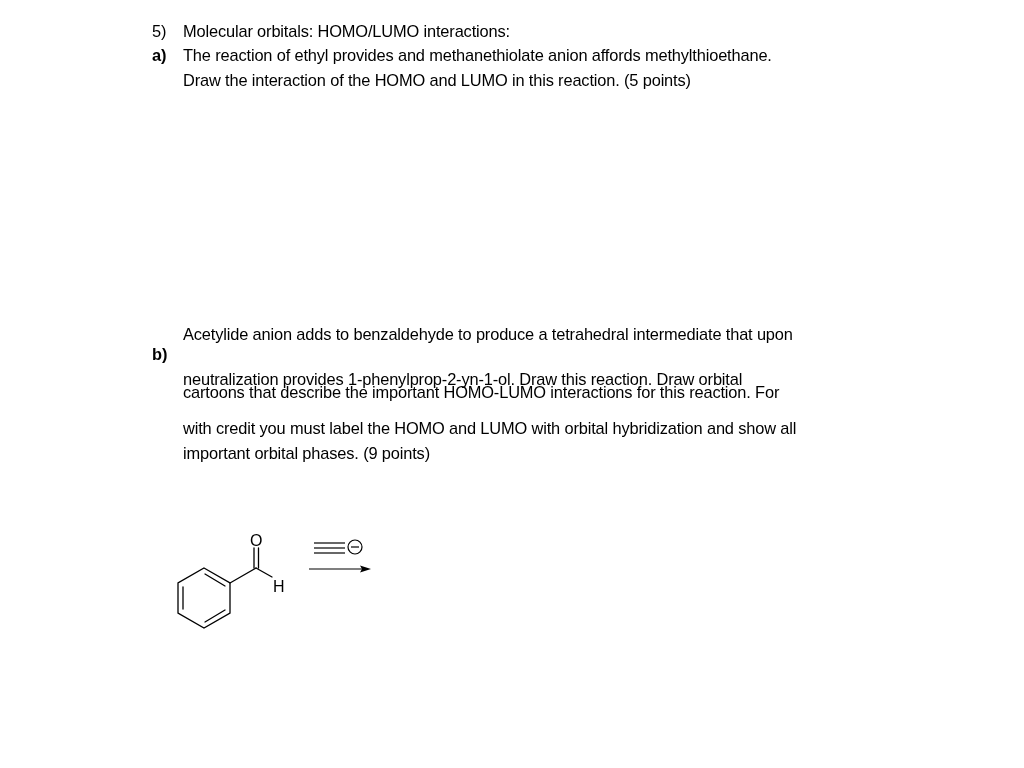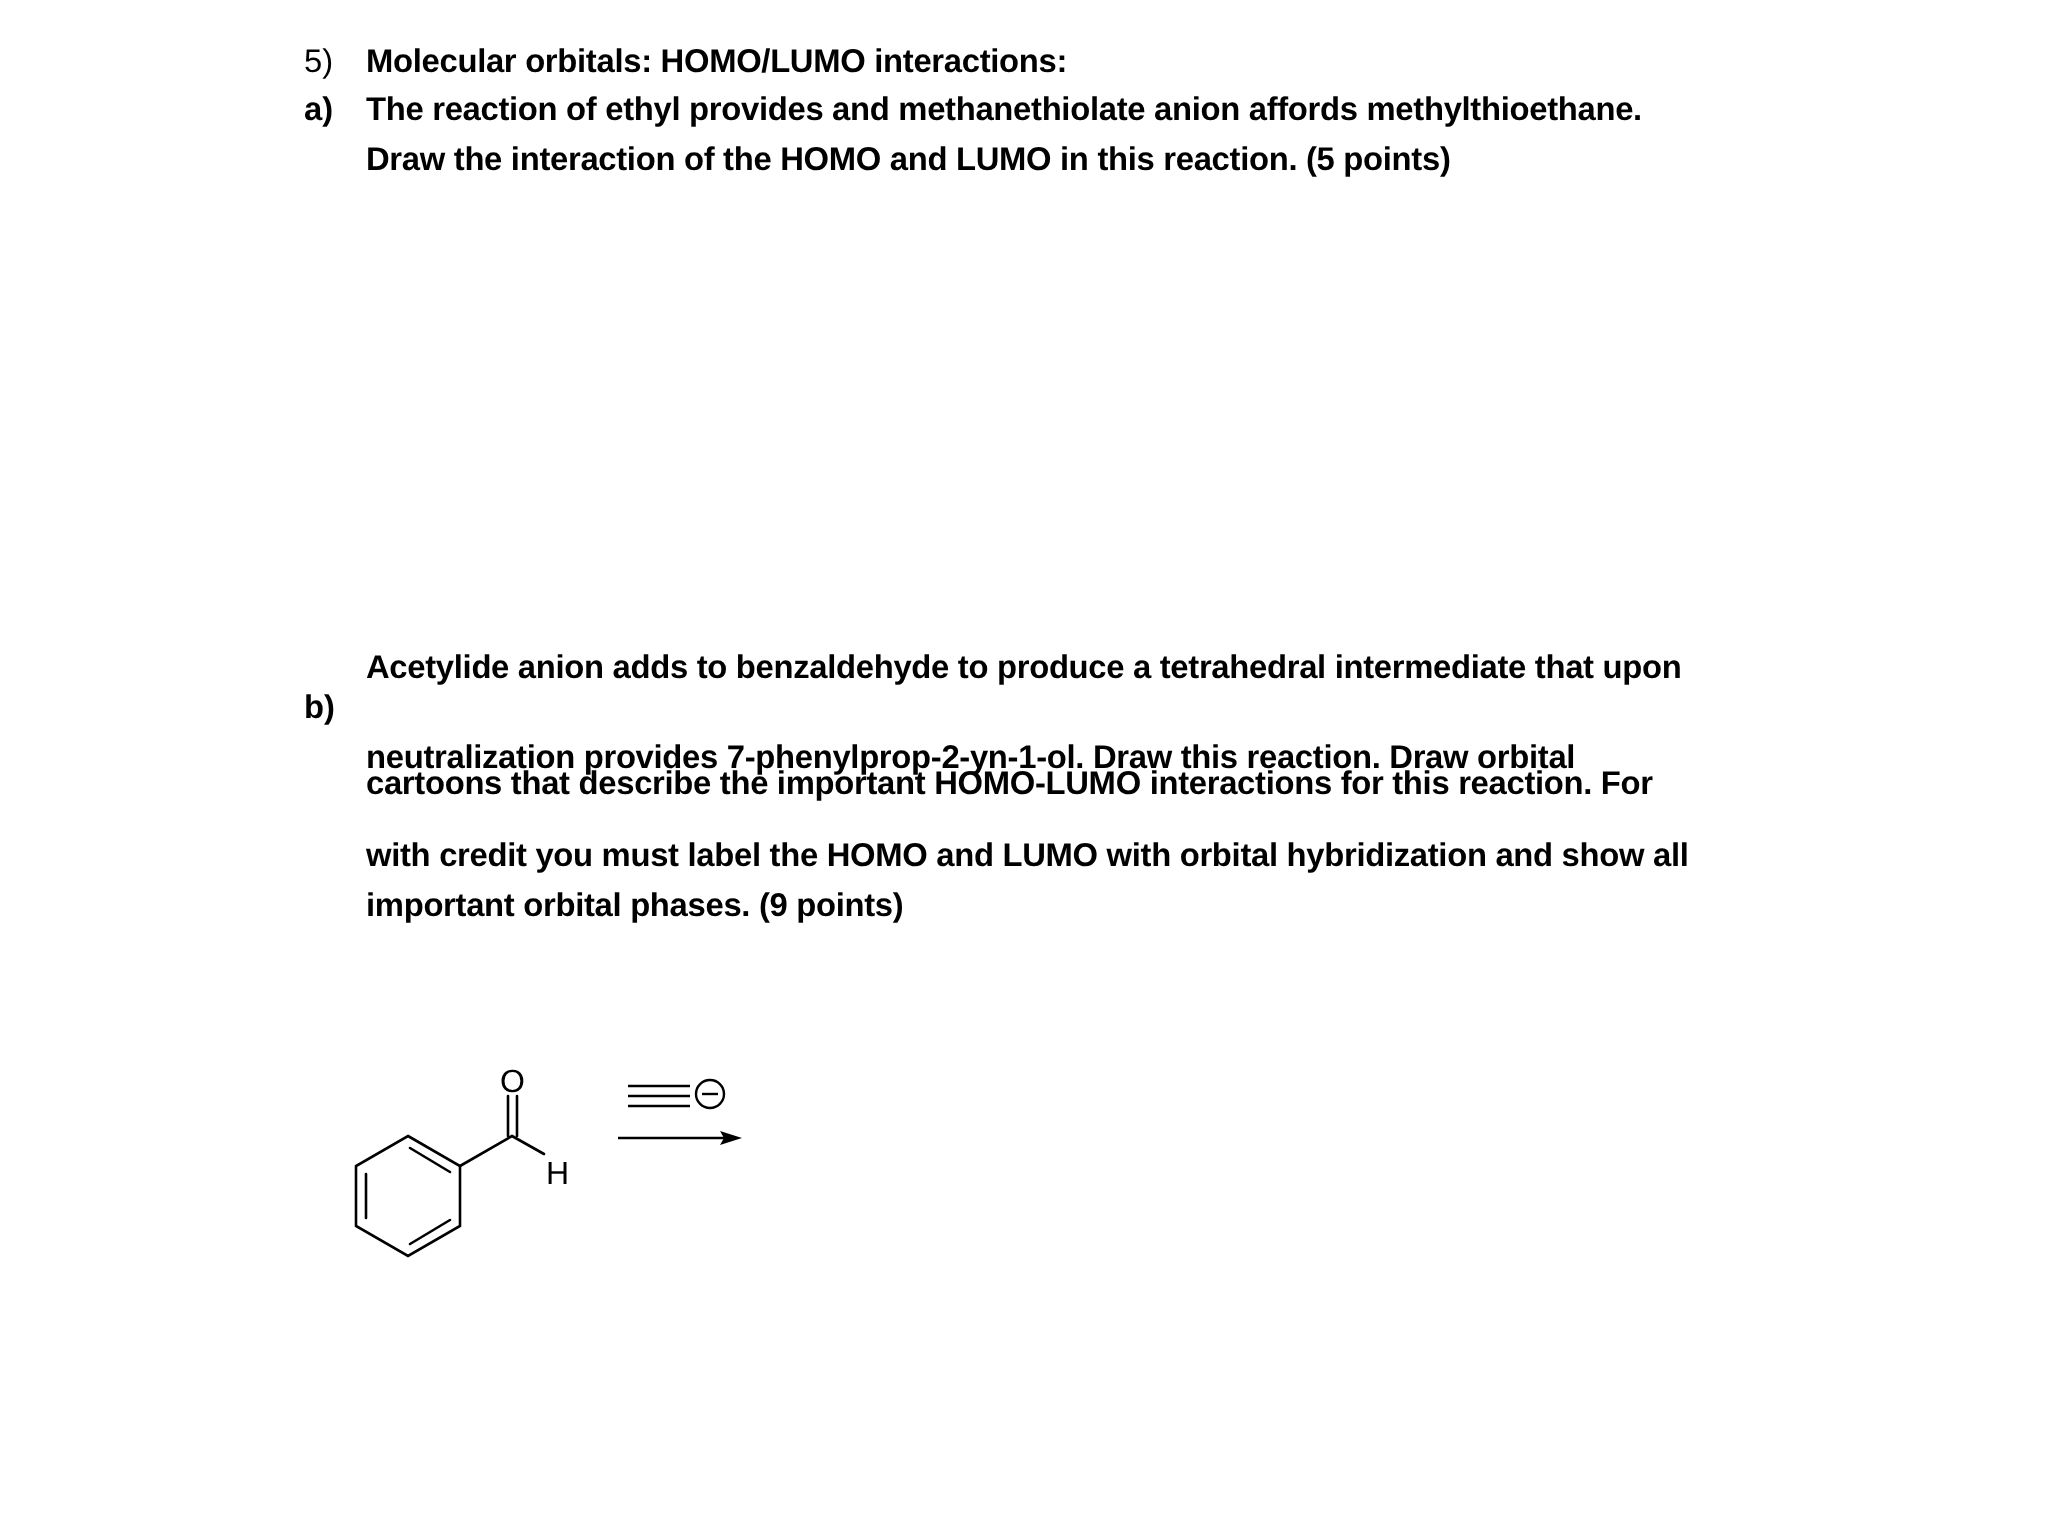--- a/index.html
+++ b/index.html
@@ -14,21 +14,20 @@
       overflow: hidden;
       font-family: "Liberation Sans", "DejaVu Sans", sans-serif;
       color: #000000;
     }
     .line {
       position: absolute;
       font-size: 16.4px;
       line-height: 20px;
       white-space: nowrap;
       letter-spacing: -0.15px;
-      font-weight: bold;
     }
     .marker {
       position: absolute;
       font-size: 16.4px;
       line-height: 20px;
       white-space: nowrap;
     }
     .bold { font-weight: bold; }
     .mol {
       position: absolute;
@@ -46,21 +45,21 @@
 
 <div class="marker" style="left:152px; top:21px;">5)</div>
 <div class="line" style="left:183px; top:21px;">Molecular orbitals: HOMO/LUMO interactions:</div>
 
 <div class="marker bold" style="left:152px; top:45px;">a)</div>
 <div class="line" style="left:183px; top:45px;">The reaction of ethyl provides and methanethiolate anion affords methylthioethane.</div>
 <div class="line" style="left:183px; top:70px;">Draw the interaction of the HOMO and LUMO in this reaction. (5 points)</div>
 
 <div class="marker bold" style="left:152px; top:344px;">b)</div>
 <div class="line" style="left:183px; top:324px;">Acetylide anion adds to benzaldehyde to produce a tetrahedral intermediate that upon</div>
-<div class="line" style="left:183px; top:369px;">neutralization provides 7-phenylprop-2-yn-1-ol.  Draw this reaction.  Draw orbital</div>
+<div class="line" style="left:183px; top:369px;">neutralization provides 1-phenylprop-2-yn-1-ol.  Draw this reaction.  Draw orbital</div>
 <div class="line" style="left:183px; top:382px;">cartoons that describe the important HOMO-LUMO interactions for this reaction.  For</div>
 <div class="line" style="left:183px; top:418px;">with credit you must label the HOMO and LUMO with orbital hybridization and show all</div>
 <div class="line" style="left:183px; top:443px;">important orbital phases. (9 points)</div>
 
 <svg class="mol" width="1024" height="768" viewBox="0 0 1024 768">
   <g stroke="#000" stroke-width="1.3" fill="none" stroke-linecap="round">
 
     <polygon points="204,568 230,583 230,613 204,628 178,613 178,583"></polygon>
 
     <line x1="205" y1="574" x2="225" y2="586"></line>

